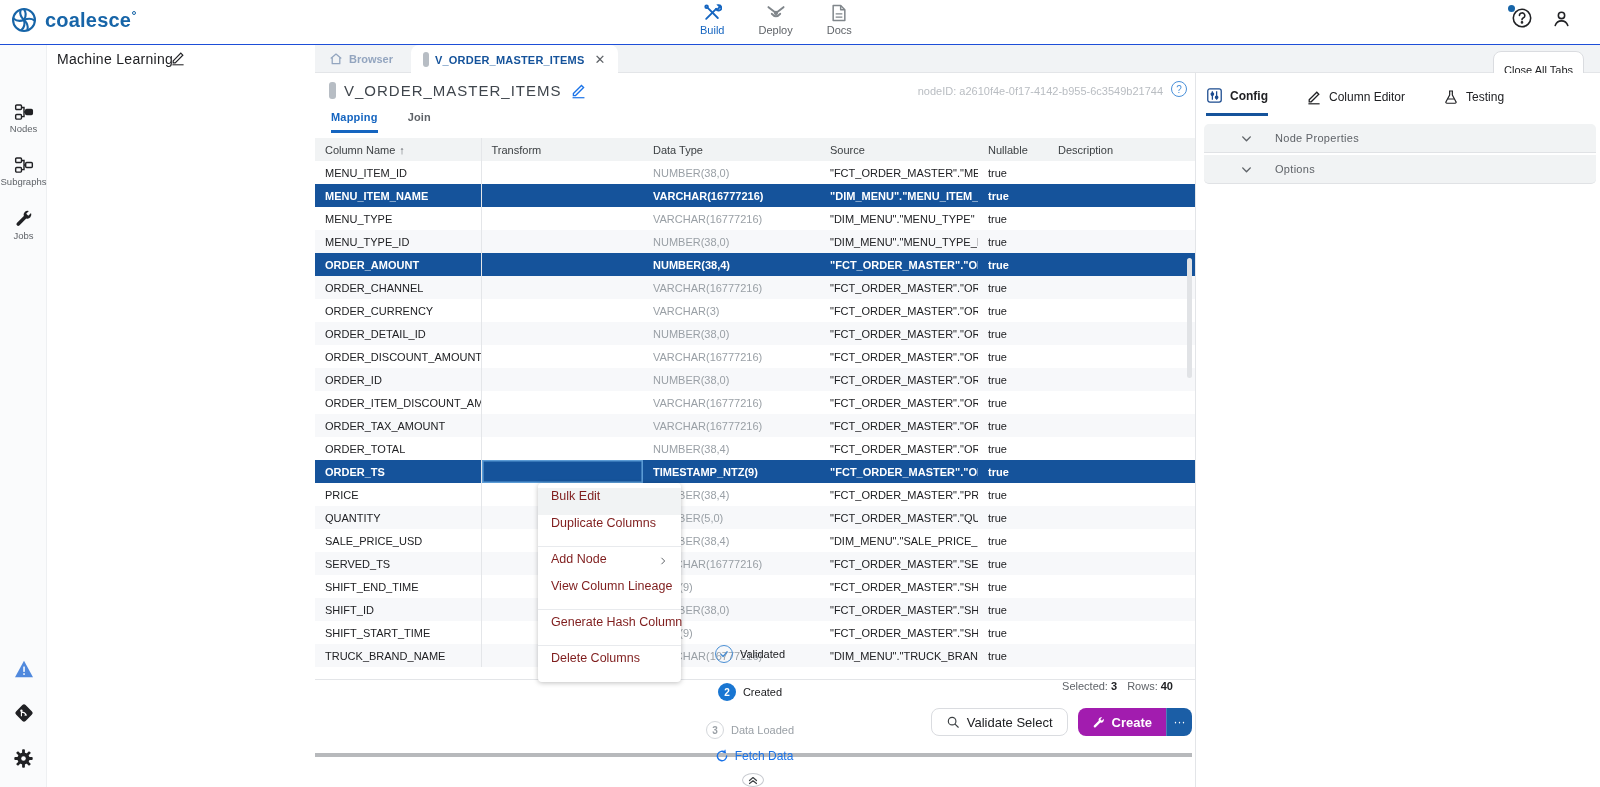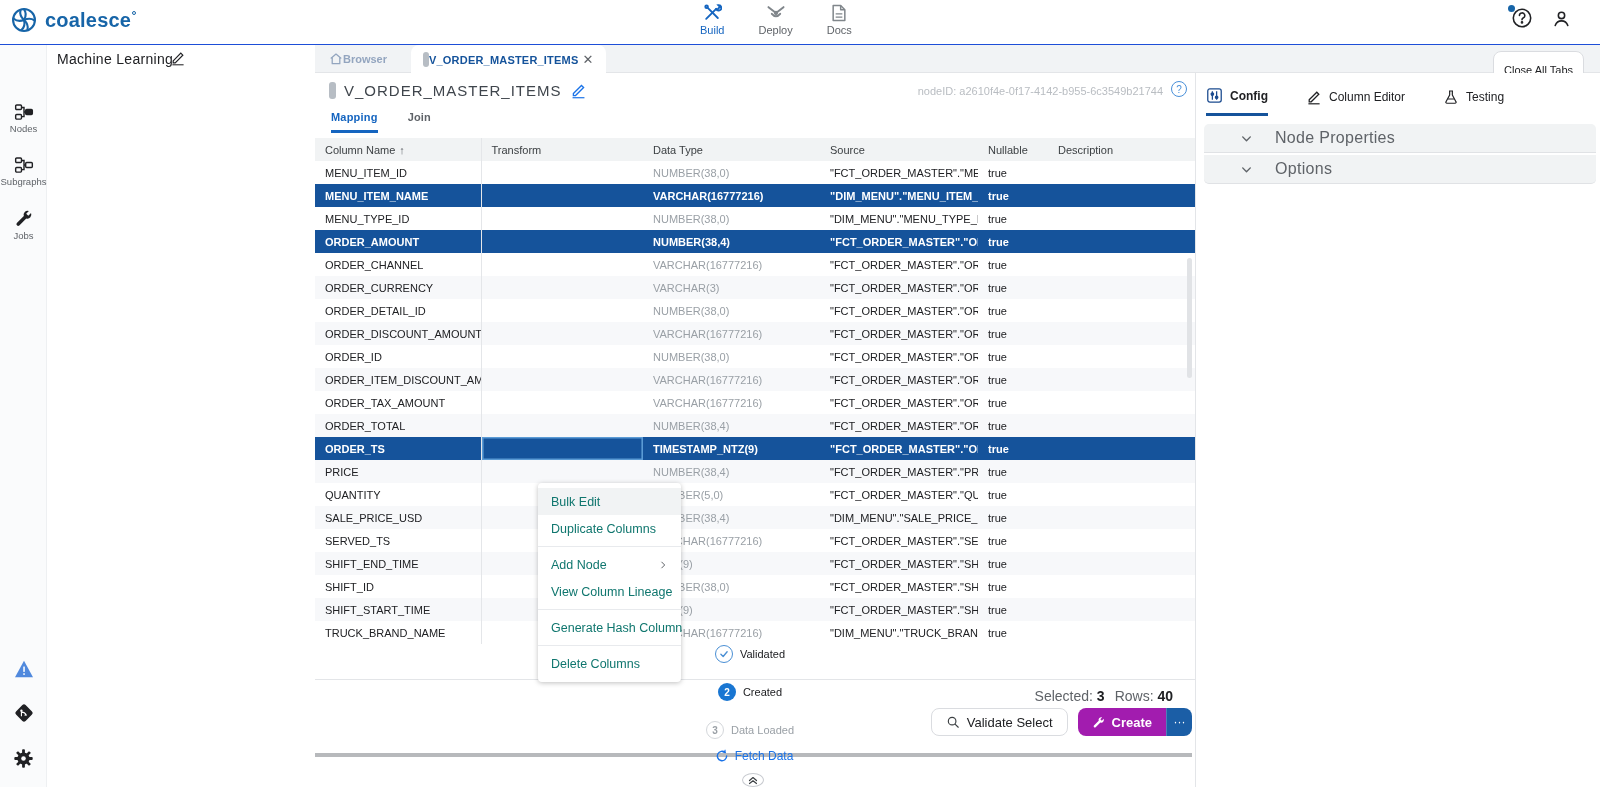--- a/index.html
+++ b/index.html
@@ -30,21 +30,21 @@
   .ws-header { position:absolute; left:0; top:0; width:315px; height:30px; }
   .back-btn { position:absolute; left:16px; top:3px; font-size:18px; color:#3c4043; cursor:pointer; }
   .ws-title { position:absolute; left:57px; top:6px; font-size:14px; color:#202124; letter-spacing:.3px; }
   .ws-pencil { position:absolute; left:170px; top:5px; cursor:pointer; }
   .ws-body { position:absolute; left:47px; top:30px; width:268px; height:712px; border-top:1px solid #eef0f2; }
   .ws-empty { margin-top:16px; text-align:center; font-size:10px; color:#9aa0a6; padding:0 14px; }
 
   
   .main { position:absolute; left:315px; top:45px; width:880px; height:742px; background:#fff; }
   .tabstrip { position:absolute; left:0; top:0; width:1285px; height:28px; background:#f1f3f5; border-bottom:1px solid #e3e5e8; }
-  .tab { position:absolute; top:0; height:28px; display:flex; align-items:center; font-size:11px; font-weight:bold; cursor:pointer; }
+  .tab { position:absolute; top:0; height:28px; display:flex; align-items:center; gap:6px; font-size:11px; font-weight:bold; cursor:pointer; }
   .tab.browser { left:14px; color:#93a5bf; }
   .tab.active { left:96px; background:#fff; border-radius:8px 8px 0 0; padding:0 12px; height:29px; color:#15539b; letter-spacing:.2px; }
   .tab .closex { color:#5f6368; font-size:13px; font-weight:normal; margin-left:4px; cursor:pointer; }
   .seg-icon { width:6px; height:15px; border-radius:3px; background:#b7bdc4; }
   .close-all-btn { position:absolute; right:44px; top:5px; height:37px; padding:0 10px; background:#fff; border:1px solid #dadce0; border-radius:8px; font-size:11px; color:#202124; font-family:inherit; cursor:pointer; }
 
   .node-header { position:absolute; left:14px; top:32px; height:26px; display:flex; align-items:center; gap:8px; }
   .node-title { font-size:15px; color:#3f454c; letter-spacing:1px; font-weight:500; }
   .node-id { position:absolute; right:32px; top:40px; font-size:11px; color:#b9bdc2; }
   .node-help { position:absolute; right:8px; top:36px; width:16px; height:16px; border:1.4px solid #4a90d9; border-radius:50%; color:#4a90d9; font-size:10px; display:flex; align-items:center; justify-content:center; cursor:pointer; }
@@ -62,21 +62,21 @@
   tbody tr:nth-child(even){ background:#f7f8fa; }
   td.col-transform { border-left:1px solid #e4e6e9; }
   td.col-type { color:#9aa0a6; }
   tr.sel, tr.sel:nth-child(even) { background:#15539b; }
   tr.sel td { color:#fff; font-weight:bold; }
   tr.sel td.col-type { color:#fff; }
   td.focused { box-shadow:inset 0 0 0 1.6px #5b9bd5; }
   .sort-arrow { color:#5f6368; font-size:11px; margin-left:4px; }
   .scroll-thumb { position:absolute; right:3px; top:120px; width:5px; height:120px; background:#e1e3e6; border-radius:3px; }
 
-  .grid-footer { position:absolute; left:0; top:634px; width:880px; height:25px; border-top:1px solid #e3e5e8; display:flex; align-items:flex-end; justify-content:flex-end; gap:10px; padding-right:22px; font-size:14px; color:#5f6368; }
+  .grid-footer { position:absolute; left:0; top:634px; width:880px; height:25px; border-top:1px solid #e3e5e8; display:flex; align-items:flex-start; justify-content:flex-end; gap:10px; padding-right:22px; font-size:11px; color:#5f6368; }
   .grid-footer b { color:#202124; }
 
   .actions { position:absolute; left:0; top:663px; width:880px; height:30px; display:flex; justify-content:flex-end; gap:10px; padding-right:3px; }
   .btn-validate { height:28px; padding:0 14px; border:1px solid #dadce0; border-radius:8px; background:#fff; font-size:13px; color:#202124; font-family:inherit; display:flex; align-items:center; gap:7px; cursor:pointer; }
   .btn-create-group { display:flex; height:28px; border-radius:8px; overflow:hidden; }
   .btn-create { height:28px; padding:0 14px; background:#a21caf; border:none; font-size:13px; font-weight:bold; color:#fff; font-family:inherit; display:flex; align-items:center; gap:7px; cursor:pointer; }
   .btn-create-more { width:26px; background:#1b5ea6; border:none; border-left:1px solid #4d7fb9; color:#fff; font-size:12px; cursor:pointer; display:flex; align-items:center; justify-content:center; }
 
   .resizer { position:absolute; left:0; top:708px; width:877px; height:4px; background:#b7b9bc; cursor:row-resize; }
 
@@ -88,32 +88,32 @@
   .st-done { border:1.6px solid #4a8fd4; color:#4a8fd4; }
   .st-active { background:#1976d2; color:#fff; }
   .st-pending { border:1.6px solid #d4d7db; color:#9aa0a6; }
   .st-dash { width:8px; height:1px; background:#d4d7db; }
   .fetch { display:flex; align-items:center; gap:6px; margin-left:8px; cursor:pointer; }
   .fetch .lbl { font-size:12px; color:#1a73e8; font-weight:500; }
   .collapse-btn { width:22px; height:22px; border-radius:50%; border:1px solid #c8cbd0; background:#fff; display:flex; align-items:center; justify-content:center; cursor:pointer; margin-left:6px; }
 
   
   .ctx-menu { position:absolute; left:223px; top:438px; width:143px; background:#fff; border-radius:4px; box-shadow:0 1px 5px rgba(0,0,0,.25); padding:5px 0; z-index:40; }
-  .ctx-item { height:27px; display:flex; align-items:center; justify-content:space-between; padding:0 13px; font-size:12.5px; color:#0f766e; cursor:pointer; white-space:nowrap; }
+  .ctx-item { height:27px; display:flex; align-items:flex-end; justify-content:space-between; padding:12px 13px; font-size:12.5px; color:#7f1d1d; cursor:pointer; white-space:nowrap; }
   .ctx-item.hovered { background:#f1f3f4; }
   .ctx-sep { height:1px; background:#e8eaed; margin:4px 0; }
 
   
   .right-panel { position:absolute; left:1195px; top:73px; width:405px; height:714px; background:#fff; border-left:1px solid #e3e5e8; }
   .rp-tabs { display:flex; gap:38px; padding:14px 0 0 10px; }
   .rp-tab { display:flex; align-items:center; gap:7px; font-size:12px; color:#202124; padding-bottom:9px; cursor:pointer; }
   .rp-tab.active { font-weight:bold; border-bottom:3px solid #15539b; }
   .rp-accordions { padding:8px 4px 0 8px; display:flex; flex-direction:column; gap:2px; }
   .accordion { height:29px; background:#f1f3f4; border-bottom:1px solid #e0e2e5; display:flex; align-items:center; gap:22px; padding-left:36px; cursor:pointer; }
-  .accordion .lbl { font-size:16px; color:#5f6368; letter-spacing:.3px; }
+  .accordion .lbl { font-size:11px; color:#5f6368; letter-spacing:.3px; }
   .accordion:first-child { border-radius:5px 5px 0 0; }
   .accordion:last-child { border-radius:0 0 5px 5px; }
 
   svg { display:block; }
 </style>
 </head>
 <body>
 
 <div class="app">
 
@@ -326,20 +326,28 @@
               <td class="col-type">NUMBER(38,0)</td>
               <td class="col-source">"FCT_ORDER_MASTER"."MENU_ITEM</td>
               <td class="col-null">true</td>
               <td class="col-desc"></td>
             </tr>
             <tr class="sel">
               <td class="col-name">MENU_ITEM_NAME</td>
               <td class="col-transform"></td>
               <td class="col-type">VARCHAR(16777216)</td>
               <td class="col-source">"DIM_MENU"."MENU_ITEM_NAME"</td>
+              <td class="col-null">true</td>
+              <td class="col-desc"></td>
+            </tr>
+            <tr>
+              <td class="col-name">MENU_TYPE</td>
+              <td class="col-transform"></td>
+              <td class="col-type">VARCHAR(16777216)</td>
+              <td class="col-source">"DIM_MENU"."MENU_TYPE"</td>
               <td class="col-null">true</td>
               <td class="col-desc"></td>
             </tr>
             <tr>
               <td class="col-name">MENU_TYPE_ID</td>
               <td class="col-transform"></td>
               <td class="col-type">NUMBER(38,0)</td>
               <td class="col-source">"DIM_MENU"."MENU_TYPE_ID"</td>
               <td class="col-null">true</td>
               <td class="col-desc"></td>

